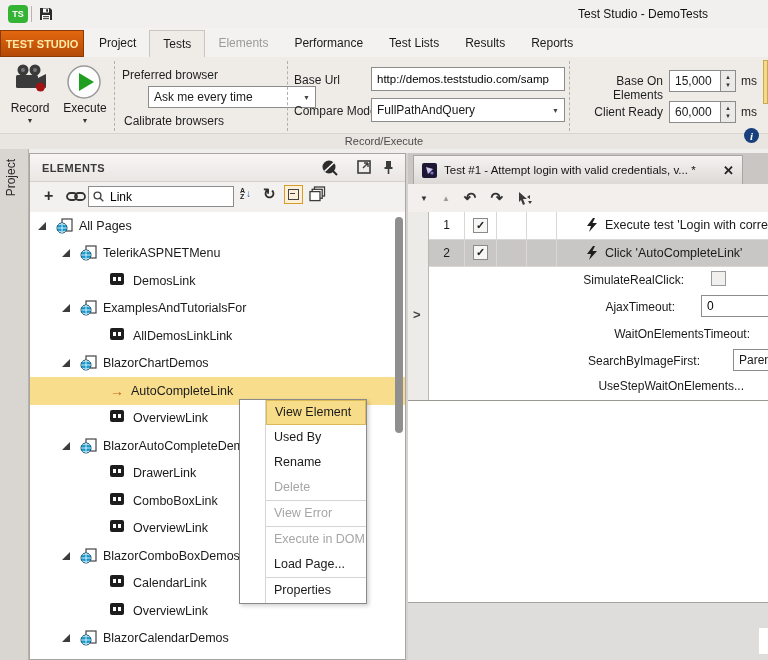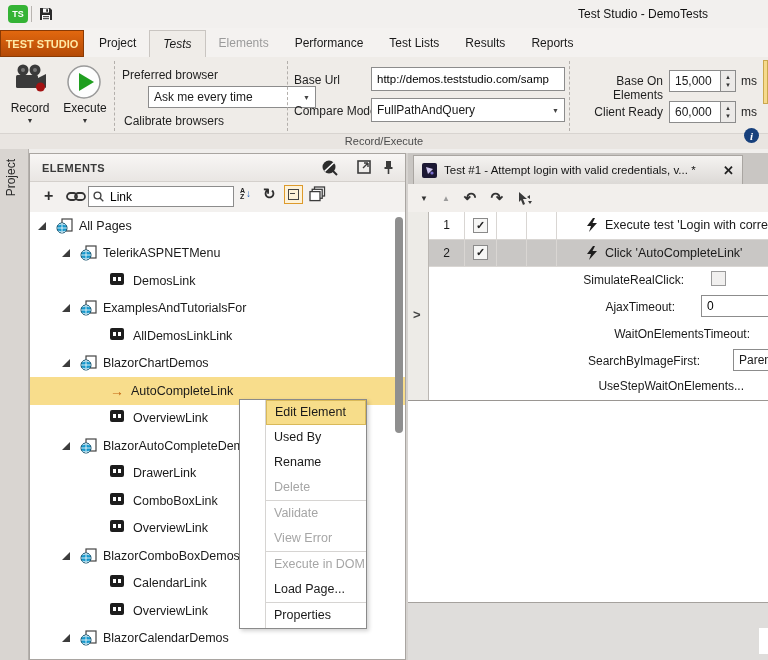--- a/index.html
+++ b/index.html
@@ -17,21 +17,21 @@
   .qat-sep{left:31px;top:6px;width:1px;height:16px;background:#b8b4b0;}
   .window-title{left:578px;top:7px;font-size:12px;color:#111;}
 
   
   #tabrow{left:0;top:28px;width:768px;height:29px;background:#f4f2f0;}
   .app-btn{left:0;top:2px;width:84px;height:27px;background:linear-gradient(#e2680f,#b44a06);
     color:#ffe9a6;font-size:11px;font-weight:bold;display:flex;align-items:center;justify-content:center;
     border:1px solid #8a3a04;box-sizing:border-box;}
   .tabs{left:86px;top:2px;height:27px;display:flex;}
   .tab{padding:0 13px;line-height:26px;font-size:12px;color:#1a1a1a;}
-  .tab.selected{background:#efece8;border:1px solid #c9c5c1;border-bottom:none;font-style:italic;}
+  .tab.selected{background:#efece8;border:1px solid #c9c5c1;border-bottom:none;}
   .tab.disabled{color:#9b9b9b;}
 
   
   #ribbon{left:0;top:57px;width:768px;height:92px;background:#efece8;border-bottom:1px solid #c9c5c1;box-sizing:border-box;}
   .rb-sep{width:0;border-left:1px dashed #b3afab;top:4px;height:70px;}
   .rb-label{font-size:12px;color:#1f1f1f;}
   .rb-link{font-size:12px;color:#1f1f1f;}
   .big-btn-label{font-size:12px;text-align:center;}
   .caret{font-size:7px;color:#333;text-align:center;}
   .rb-field{background:#fff;border:1px solid #8c8c8c;box-sizing:border-box;display:flex;align-items:center;
@@ -469,26 +469,25 @@
       <span>BlazorCalendarDemos</span>
     </div>
   </div>
   <div class="abs" id="tree-scrollthumb"></div>
 </div>
 
 <div class="abs" id="context-menu">
   <div class="cm-body">
     <div class="cm-gutter"></div>
     <div class="cm-items">
-      <div class="cm-item highlight">Edit Element</div>
+      <div class="cm-item highlight">View Element</div>
       <div class="cm-item">Used By</div>
       <div class="cm-item">Rename</div>
       <div class="cm-item disabled">Delete</div>
       <div class="cm-sep"></div>
-      <div class="cm-item disabled">Validate</div>
       <div class="cm-item disabled">View Error</div>
       <div class="cm-sep"></div>
       <div class="cm-item disabled">Execute in DOM</div>
       <div class="cm-item">Load Page...</div>
       <div class="cm-sep"></div>
       <div class="cm-item">Properties</div>
     </div>
   </div>
 </div>
 

